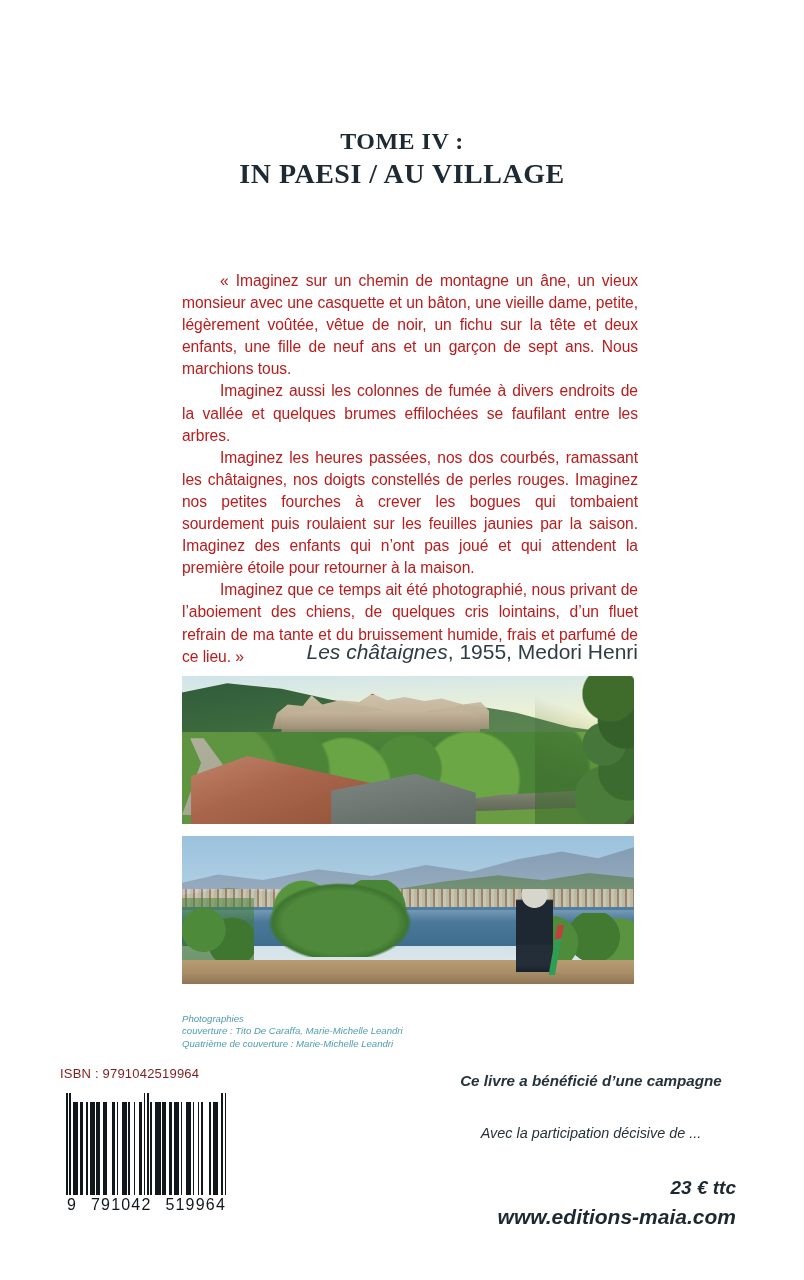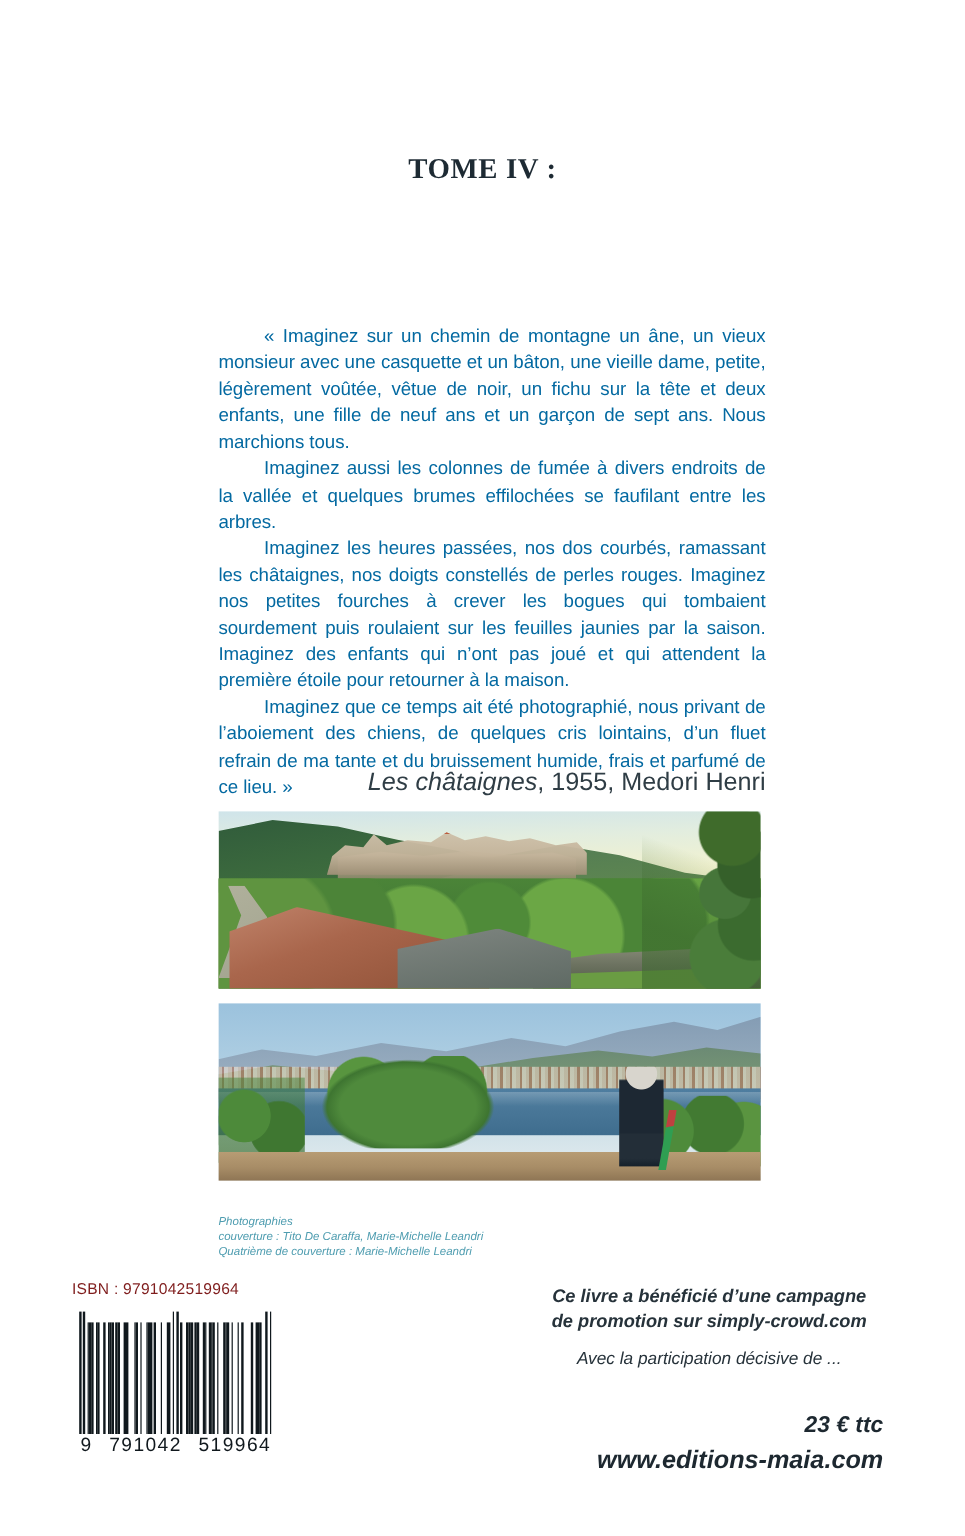--- a/index.html
+++ b/index.html
@@ -52,21 +52,21 @@
   }
 
   
   .body-text {
     position: absolute;
     left: 182px; top: 270px;
     width: 456px;
     font-size: 15.6px;
     line-height: 22.1px;
     text-align: justify;
-    color: #0369a1;
+    color: #b91c1c;
     letter-spacing: -0.05px;
   }
   .body-text p {
     margin: 0;
     text-indent: 38px;
   }
   .attribution {
     position: absolute;
     left: 182px; top: 640px;
     width: 456px;
@@ -336,20 +336,21 @@
     font-weight: bold;
     font-size: 21px;
     color: #1d2830;
   }
 </style>
 </head>
 <body>
 
 <div class="title-block">
   <div class="tome-line">TOME IV :</div>
+  <div class="subtitle-line">IN PAESI / AU VILLAGE</div>
 </div>
 
 <div class="body-text">
   <p>« Imaginez sur un chemin de montagne un âne, un vieux monsieur avec une casquette et un bâton, une vieille dame, petite, légèrement voûtée, vêtue de noir, un fichu sur la tête et deux enfants, une fille de neuf ans et un garçon de sept ans. Nous marchions tous.</p>
   <p>Imaginez aussi les colonnes de fumée à divers endroits de la vallée et quelques brumes effilochées se faufilant entre les arbres.</p>
   <p>Imaginez les heures passées, nos dos courbés, ramassant les châtaignes, nos doigts constellés de perles rouges. Imaginez nos petites fourches à crever les bogues qui tombaient sourdement puis roulaient sur les feuilles jaunies par la saison. Imaginez des enfants qui n’ont pas joué et qui attendent la première étoile pour retourner à la maison.</p>
   <p>Imaginez que ce temps ait été photographié, nous privant de l’aboiement des chiens, de quelques cris lointains, d’un fluet refrain de ma tante et du bruissement humide, frais et parfumé de ce lieu. »</p>
 </div>
 
 <div class="attribution">
@@ -496,17 +497,16 @@
     </div>
   <div class="barcode-digits">
     <span>9</span>
     <span>791042</span>
     <span>519964</span>
   </div>
 </div>
 
 <div class="promo">
   <div>Ce livre a bénéficié d’une campagne</div>
-  <div>de promotion sur simply-crowd.com</div>
 </div>
 <div class="participation">Avec la participation décisive de ...</div>
 <div class="price">23 € ttc</div>
 <div class="website">www.editions-maia.com</div>
 
 </body></html>

